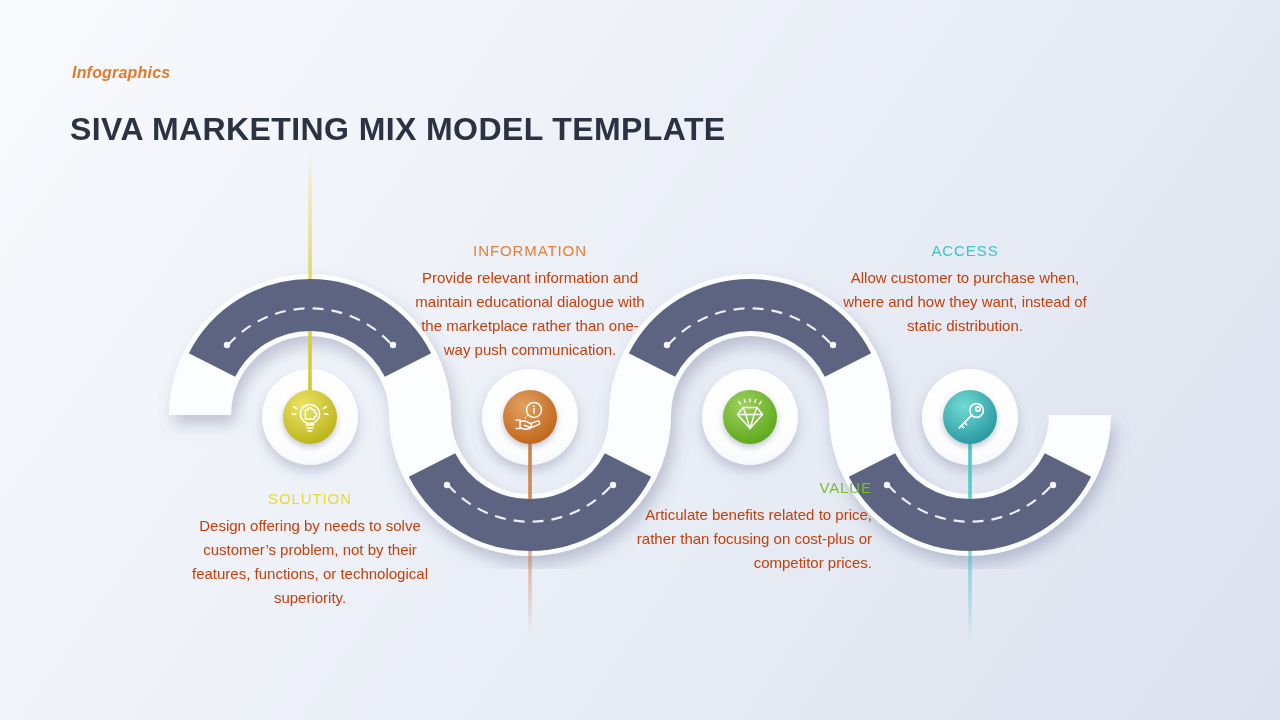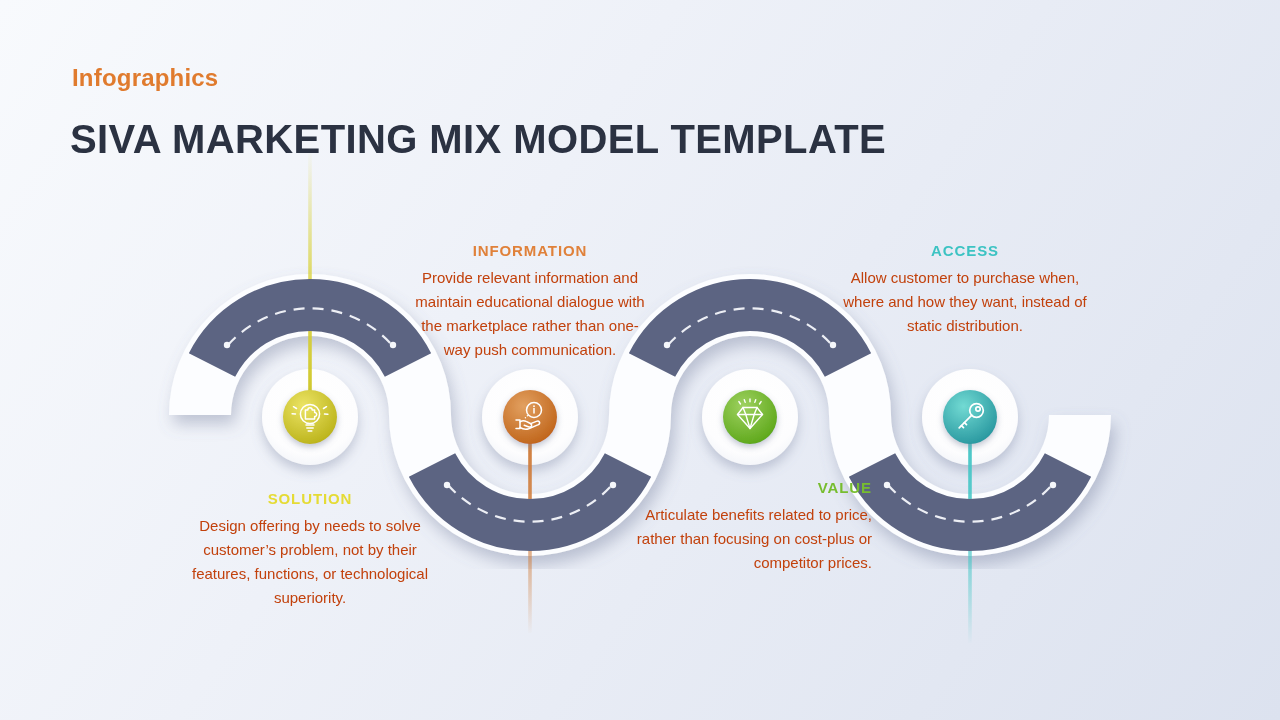--- a/index.html
+++ b/index.html
@@ -7,30 +7,30 @@
     width:1280px;height:720px;overflow:hidden;
     font-family:"Liberation Sans","DejaVu Sans",sans-serif;
     background:linear-gradient(125deg,#f8fafd 0%,#eef1f8 38%,#dce2ef 100%);
     position:relative;
   }
   .canvas{position:absolute;inset:0;width:1280px;height:720px;}
   svg.art{position:absolute;left:0;top:0;width:1280px;height:720px;}
 
   .eyebrow{
     position:absolute;left:72px;top:64px;
-    font-size:24px;font-weight:600;color:#e07b2e;letter-spacing:.2px;
+    font-size:16px;font-weight:600;color:#e07b2e;letter-spacing:.2px;font-style:italic;
   }
   .page-title{
     position:absolute;left:70px;top:90px;
-    font-size:40px;font-weight:700;color:#2b3242;letter-spacing:.4px;
+    font-size:32px;font-weight:700;color:#2b3242;letter-spacing:.4px;
     white-space:nowrap;
   }
 
   .tb{position:absolute;width:244px;text-align:center;}
-  .tb-h{font-size:15px;font-weight:700;letter-spacing:.9px;margin:0 0 7px 0;}
+  .tb-h{font-size:15px;font-weight:400;letter-spacing:.9px;margin:0 0 7px 0;}
   .tb-d{font-size:15px;line-height:24px;color:#c2410c;margin:0;}
   .tb-information{left:408px;top:242px;}
   .tb-access{left:843px;top:242px;}
   .tb-solution{left:188px;top:479px;}
   .tb-value{left:628px;top:479px;text-align:right;}
   .tb-solution .tb-h{color:#e5db35;margin-top:11px;}
   .tb-information .tb-h{color:#e0813a;}
   .tb-value .tb-h{color:#77bd2f;}
   .tb-access .tb-h{color:#3cc3c3;}
 </style>

